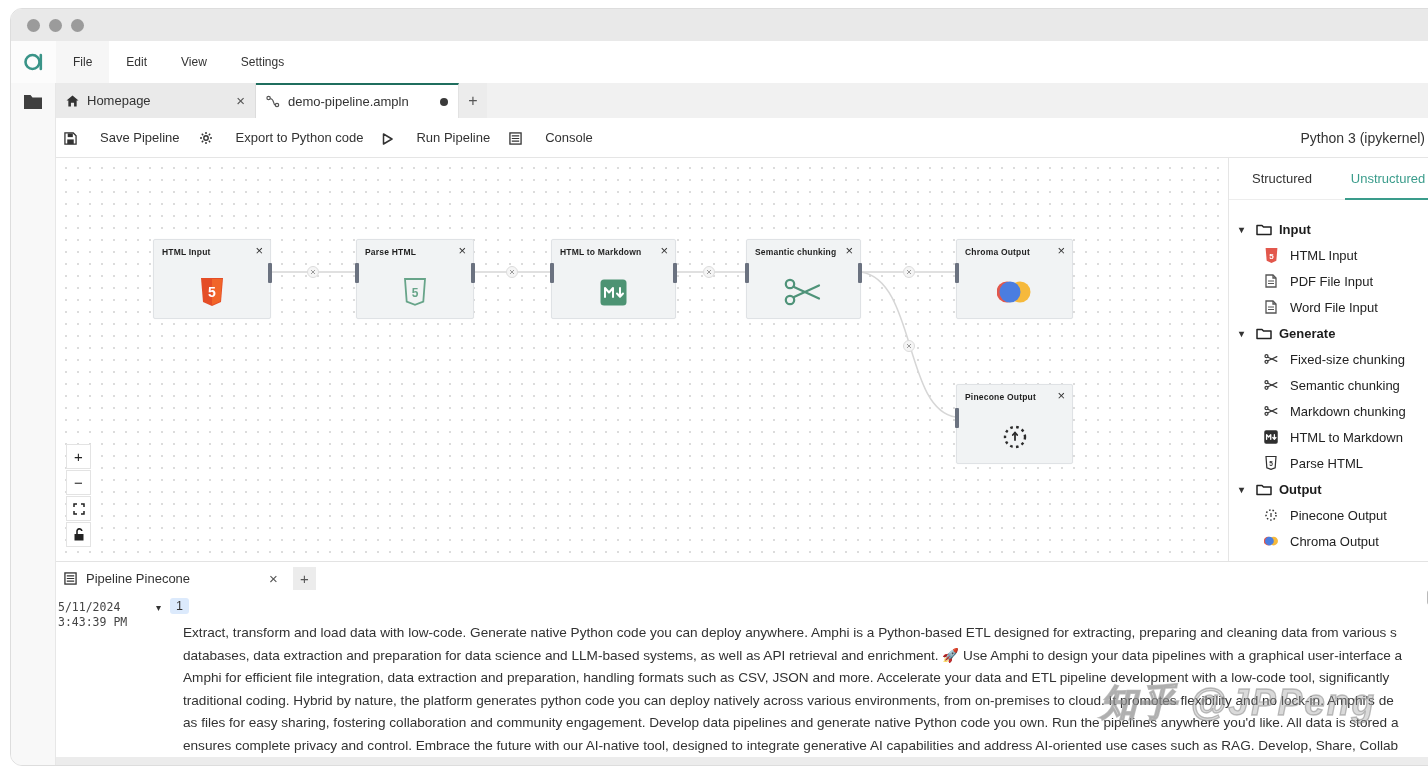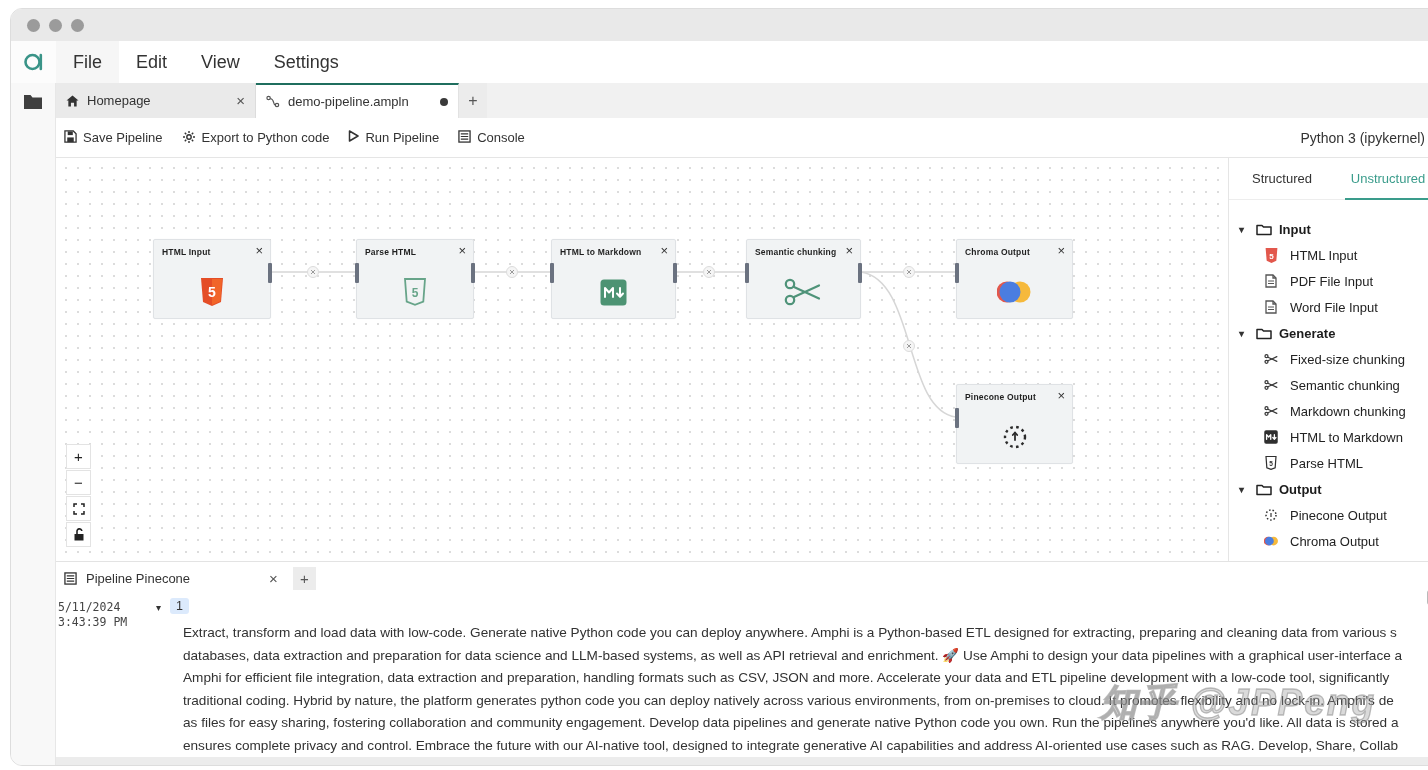--- a/index.html
+++ b/index.html
@@ -8,40 +8,40 @@
   .window { position:absolute; left:10px; top:8px; right:-14px; bottom:4px;
             background:#fff; border:1px solid #ddd; border-radius:12px;
             overflow:hidden; display:flex; flex-direction:column; }
   
   .titlebar { height:32px; background:#e9e9e9; display:flex; align-items:center; padding-left:16px; gap:9px; flex:0 0 auto; }
   .tl-dot { width:13px; height:13px; border-radius:50%; background:#9b9b9b; }
   
   .menubar { height:42px; background:#fff; display:flex; flex:0 0 auto; }
   .logo-cell { width:45px; display:flex; align-items:center; justify-content:center; background:#fcfcfc; }
   .menu-items { display:flex; align-items:center; }
-  .menu-item { padding:0 17px; height:42px; display:flex; align-items:center; font-size:18px; cursor:default; }
+  .menu-item { padding:0 17px; height:42px; display:flex; align-items:center; font-size:12px; cursor:default; }
   .menu-item.first { background:#f6f6f6; }
   
   .bodyrow { flex:1; display:flex; min-height:0; }
   .activity { width:45px; background:#f8f8f8; border-right:1px solid #e7e7e7; padding-top:10px;
               display:flex; flex-direction:column; align-items:center; flex:0 0 auto; }
   .main { flex:1; display:flex; flex-direction:column; min-width:0; }
   
   .tabbar { height:35px; background:#f1f1f1; display:flex; align-items:stretch; flex:0 0 auto; }
   .tab { display:flex; align-items:center; gap:8px; padding:0 10px; font-size:13px; border-right:1px solid #dcdcdc; }
   .tab.inactive { background:#eaeaea; width:200px; }
   .tab.active { background:#fff; width:203px; border-top:2px solid #1f6e5e; border-right:1px solid #e2e2e2; }
   .tab-label { flex:1; white-space:nowrap; overflow:hidden; }
   .xmark { font-size:15px; color:#555; line-height:1; }
   .dirty-dot { width:8px; height:8px; border-radius:50%; background:#3a3a3a; }
   .tab-add { width:28px; display:flex; align-items:center; justify-content:center; font-size:16px; color:#555; background:#ececec; }
   
   .toolbar { height:40px; background:#fff; border-bottom:1px solid #e5e5e5; display:flex; align-items:center;
              padding:0 16px 0 8px; gap:19px; font-size:13px; flex:0 0 auto; }
-  .tbtn { display:flex; align-items:flex-start; gap:6px; cursor:default; }
+  .tbtn { display:flex; align-items:flex-end; gap:23px; cursor:default; }
   .toolbar-spacer { flex:1; }
   .kernel { font-size:14px; color:#333; }
   
   .content { height:403px; display:flex; min-height:0; flex:0 0 auto; }
   .canvas { position:relative; flex:1; background:#fff; overflow:hidden;
             background-image:radial-gradient(#dcdcdc 1px, transparent 1.2px);
             background-size:12px 12px; background-position:4px 4px; }
   .edges { position:absolute; left:0; top:0; }
   .node { position:absolute; width:118px; height:80px; background:#f1f3f4; border:1px solid #dfe2e5;
           border-radius:2px; box-shadow:0 0 0 0.5px rgba(0,0,0,0.02); }

